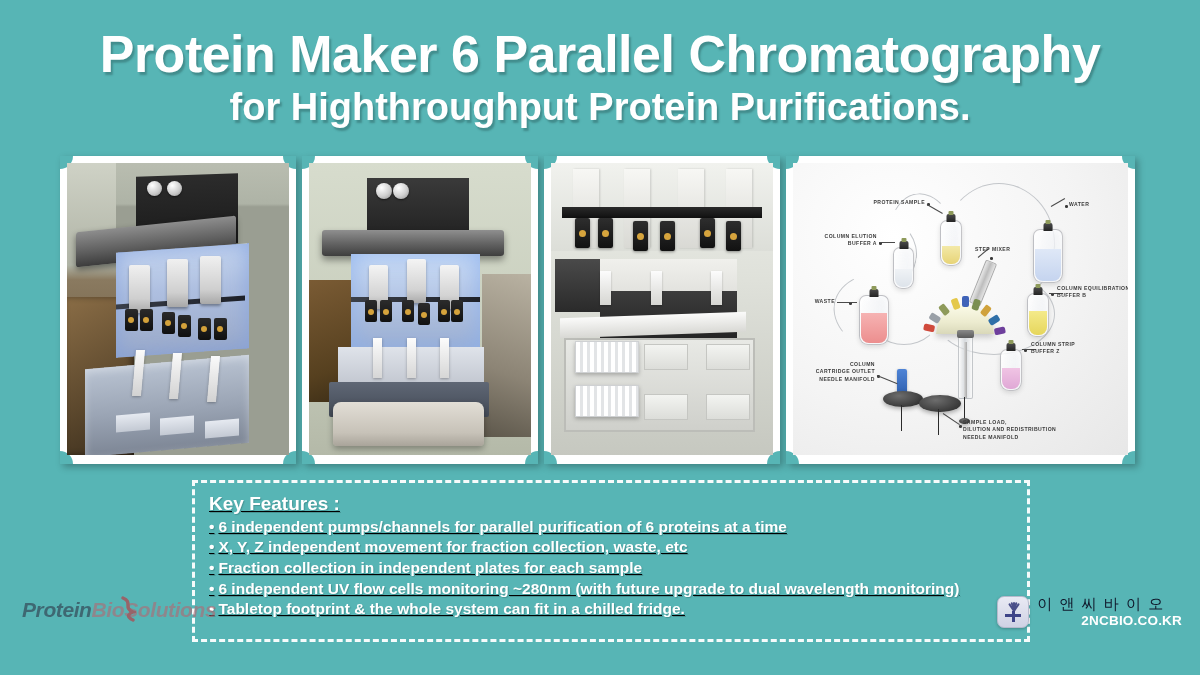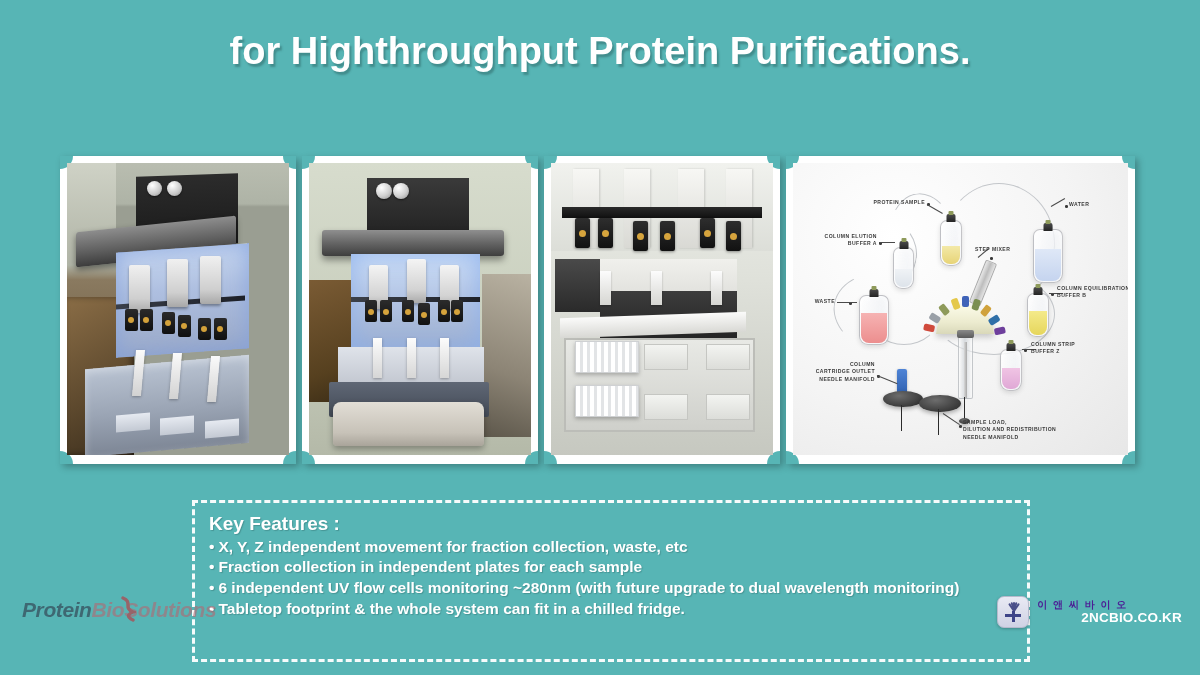--- a/index.html
+++ b/index.html
@@ -302,25 +302,26 @@
   .mdisc { position:absolute; border-radius:50%;
     background: radial-gradient(ellipse at 40% 30%, #6d6d6d, #3a3a3a 70%, #2a2a2a);
     box-shadow:0 2px 4px rgba(0,0,0,0.3); }
   .needle { position:absolute; width:1.4px; background:#2b2b2b; }
   .bluepost { position:absolute; width:10px; height:26px; border-radius:2px;
     background: linear-gradient(180deg,#4f84d6,#2e5fae); box-shadow:0 1px 3px rgba(0,0,0,0.3); }
 
   
   .kf {
     position:absolute;
-    left:192px; top:500px;
+    left:192px; top:480px;
     width:838px; height:162px;
     box-sizing:border-box;
     border:3px dashed rgba(255,255,255,0.95);
     padding: 9px 12px 6px 14px;
+    text-decoration: underline;
   }
   .kf-title {
     color:#ffffff; font-size:19px; font-weight:bold;
     line-height:1.25; margin-bottom:1px;
     text-shadow: 1px 1px 1px rgba(40,90,90,0.35);
   }
   .kf-item {
     color:#ffffff; font-size:15.5px; font-weight:bold;
     line-height:1.33; white-space:nowrap;
     text-shadow: 1px 1px 1px rgba(40,90,90,0.35);
@@ -353,29 +354,30 @@
     position:absolute; left:50%; top:5px; width:2px; height:9px;
     background:#4a4f8a; transform-origin:bottom center; border-radius:1px;
   }
   .logo-mark .hbar {
     position:absolute; left:7px; top:17px; width:16px; height:2.5px; background:#3e4488;
   }
   .logo-mark .vbar {
     position:absolute; left:14px; top:14px; width:2.5px; height:11px; background:#3e4488;
   }
   .logo-text { line-height:1.12; }
-  .logo-kr { color:#4c1d95; font-size:10px; font-weight:bold; letter-spacing:1.5px; }
+  .logo-kr { color:#0f172a; font-size:15px; font-weight:normal; letter-spacing:1.5px; }
   .logo-url { color:#ffffff; font-size:13.5px; font-weight:bold; letter-spacing:0.2px;margin-left:44px; }
 </style>
 </head>
 <body>
 
 <div id="slide">
 
   <div class="title-block">
+    <div class="title-main">Protein Maker 6 Parallel Chromatography</div>
     <div class="title-sub">for Highthroughput  Protein Purifications.</div>
   </div>
 
   <div class="strip">
 
     <div class="panel photo">
       <span class="notch tl"></span>
       <span class="notch tr"></span>
       <span class="notch bl"></span>
       <span class="notch br"></span>
@@ -580,20 +582,23 @@
 DILUTION AND REDISTRIBUTION
 NEEDLE MANIFOLD</div>
 
       </div>
     </div>
   </div>
 
   <div class="kf">
     <div class="kf-title">Key Features :</div>
     <div class="kf-item">
+      <span class="b">•</span><span>6 independent pumps/channels for parallel purification of 6 proteins at a time</span>
+    </div>
+    <div class="kf-item">
       <span class="b">•</span><span>X, Y, Z independent movement for fraction collection, waste, etc</span>
     </div>
     <div class="kf-item">
       <span class="b">•</span><span>Fraction collection in independent plates for each sample</span>
     </div>
     <div class="kf-item">
       <span class="b">•</span><span>6 independent UV flow cells monitoring ~280nm (with future upgrade to dual wavelength monitoring)</span>
     </div>
     <div class="kf-item">
       <span class="b">•</span><span>Tabletop footprint &amp; the whole system can fit in a chilled fridge.</span>

